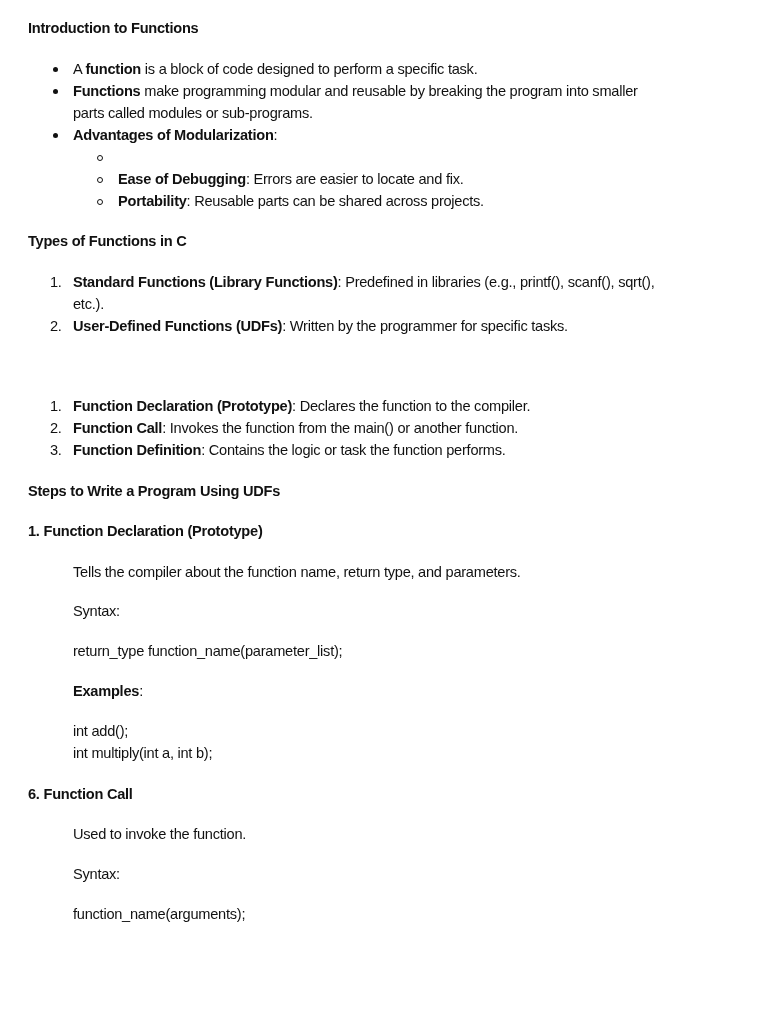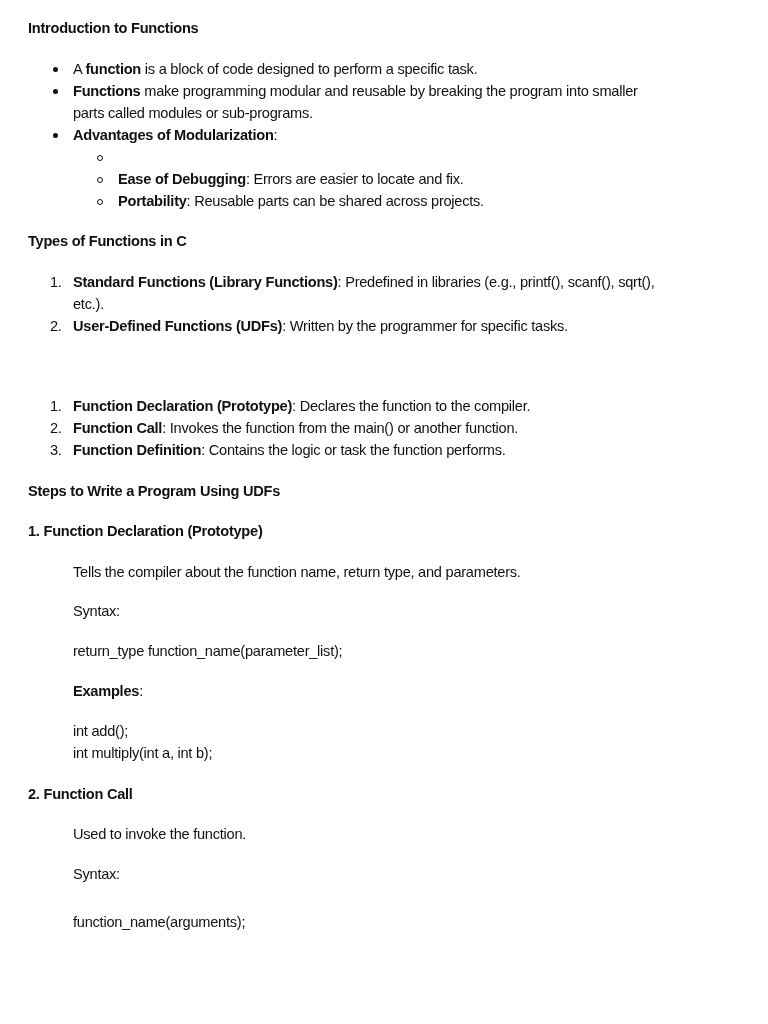--- a/index.html
+++ b/index.html
@@ -95,18 +95,18 @@
   <div class="ln h" style="left:28px; top:481px;">Steps to Write a Program Using UDFs</div>
 
   <div class="ln h" style="left:28px; top:521px;">1. Function Declaration (Prototype)</div>
   <div class="ln" style="left:73px; top:562px;">Tells the compiler about the function name, return type, and parameters.</div>
   <div class="ln" style="left:73px; top:601px;">Syntax:</div>
   <div class="ln" style="left:73px; top:641px;">return_type function_name(parameter_list);</div>
   <div class="ln" style="left:73px; top:681px;"><b>Examples</b><span>:</span></div>
   <div class="ln" style="left:73px; top:721px;">int add();</div>
   <div class="ln" style="left:73px; top:743px;">int multiply(int a, int b);</div>
 
-  <div class="ln h" style="left:28px; top:784px;">2. Function Call</div>
+  <div class="ln h" style="left:28px; top:784px;">6. Function Call</div>
   <div class="ln" style="left:73px; top:824px;">Used to invoke the function.</div>
   <div class="ln" style="left:73px; top:864px;">Syntax:</div>
-  <div class="ln" style="left:73px; top:904px;margin-top:8px;">function_name(arguments);</div>
+  <div class="ln" style="left:73px; top:904px;">function_name(arguments);</div>
 
 </div>
 
 </body></html>

